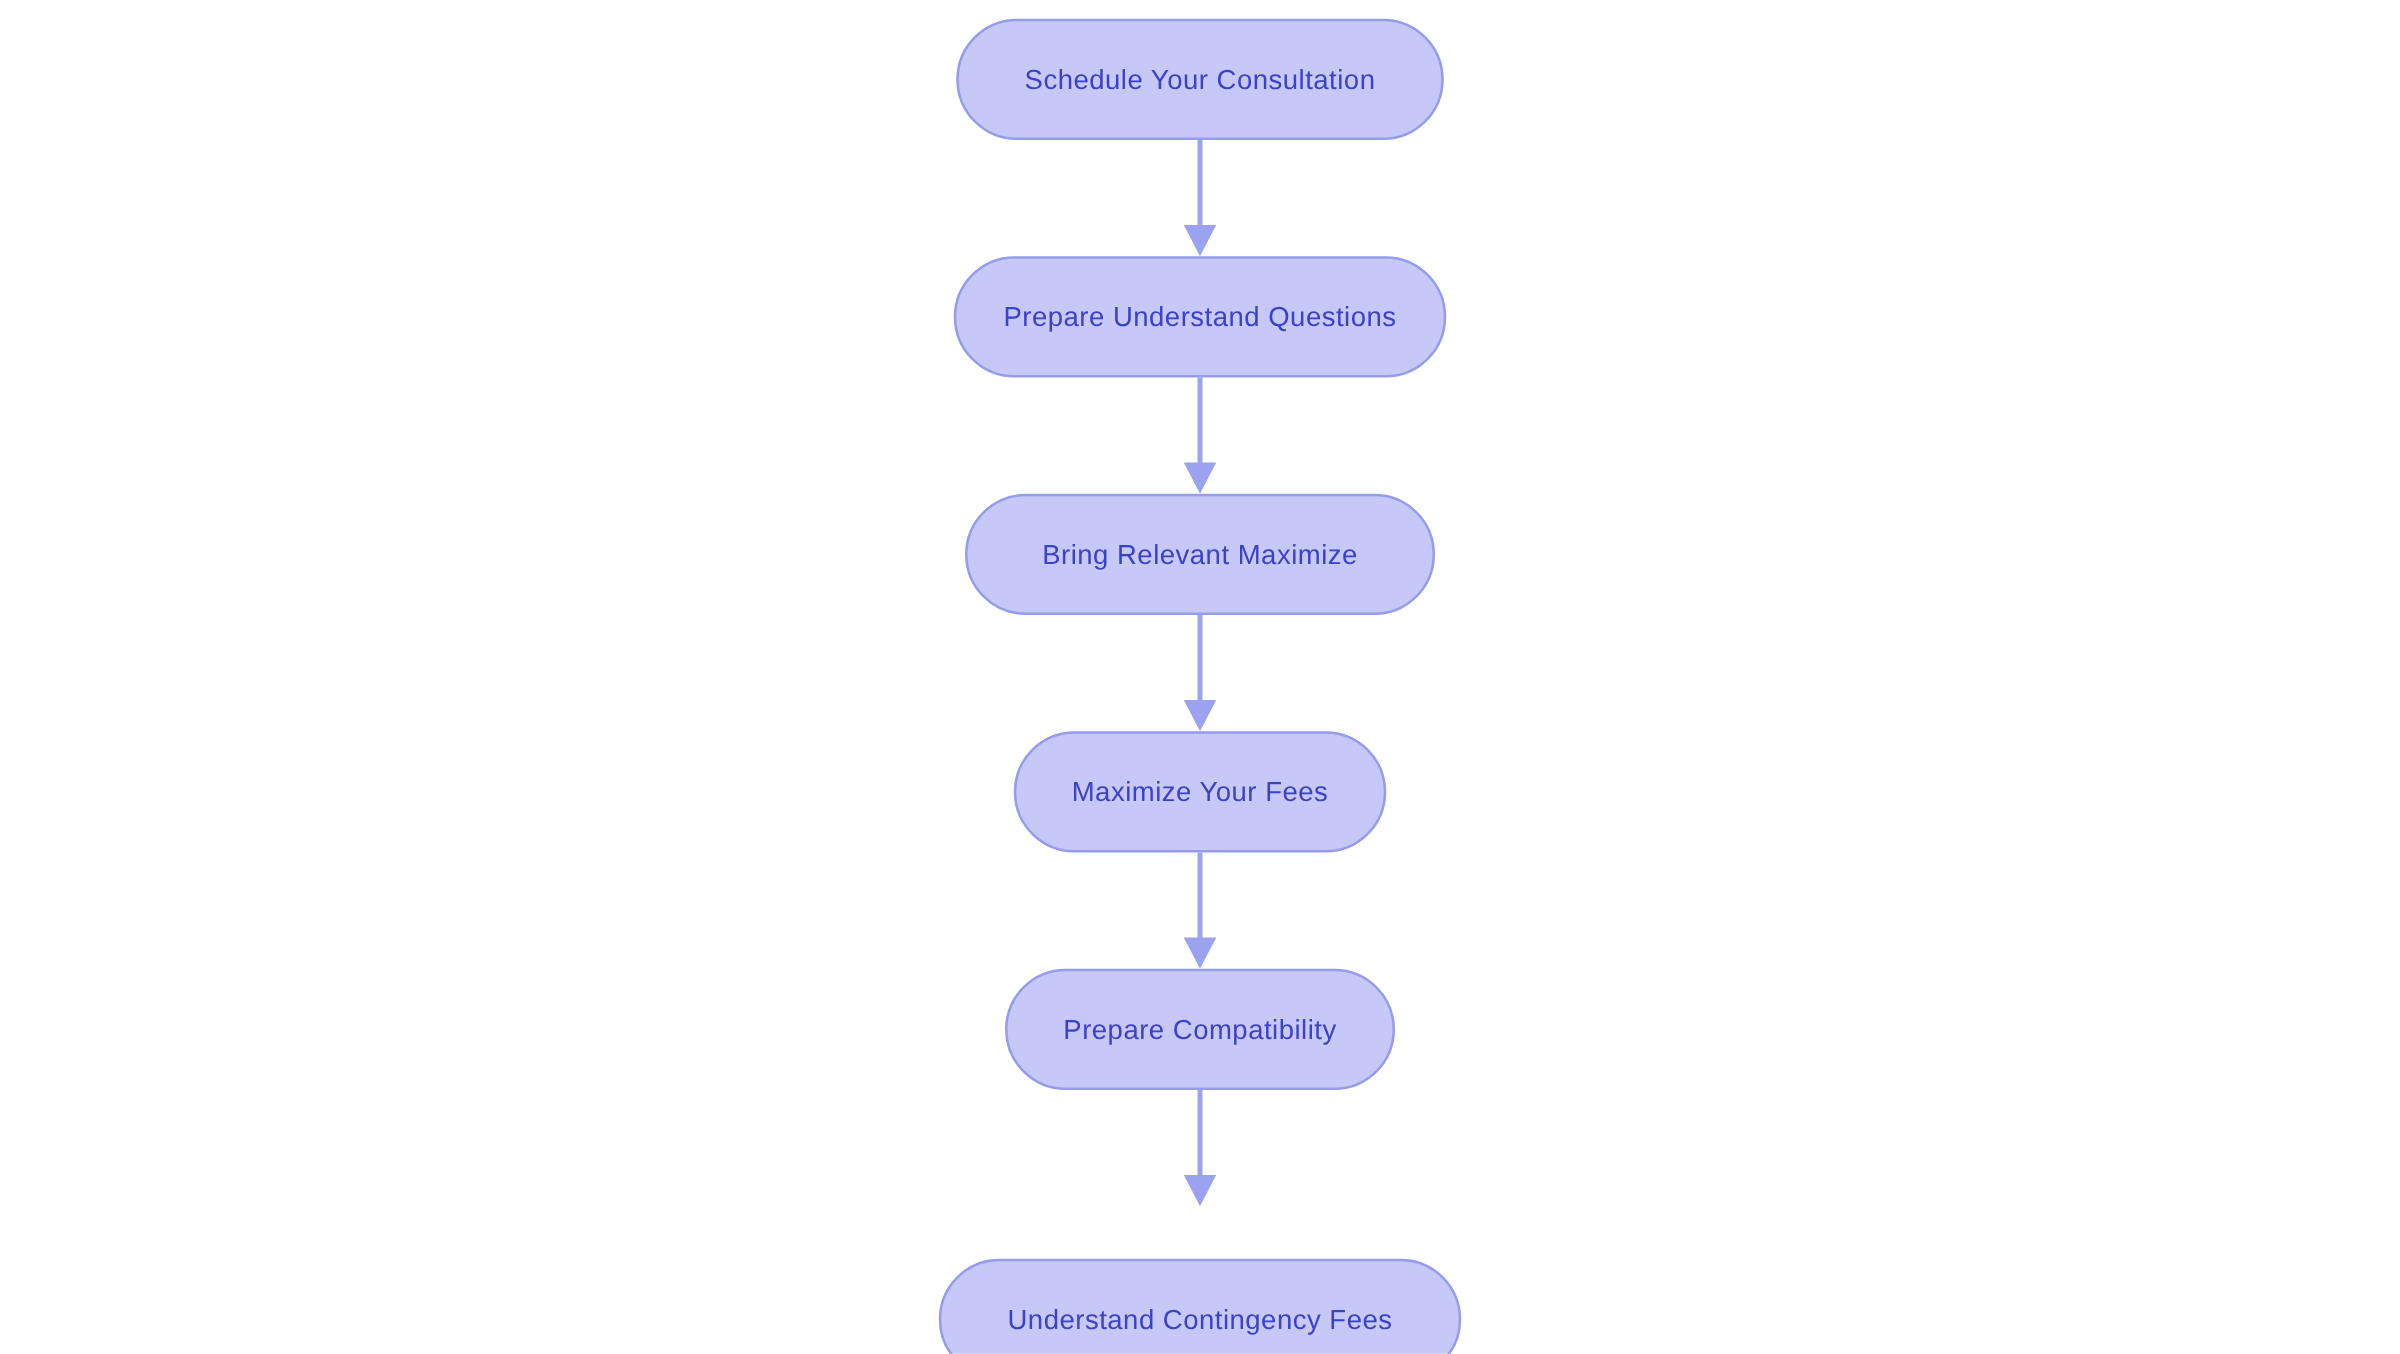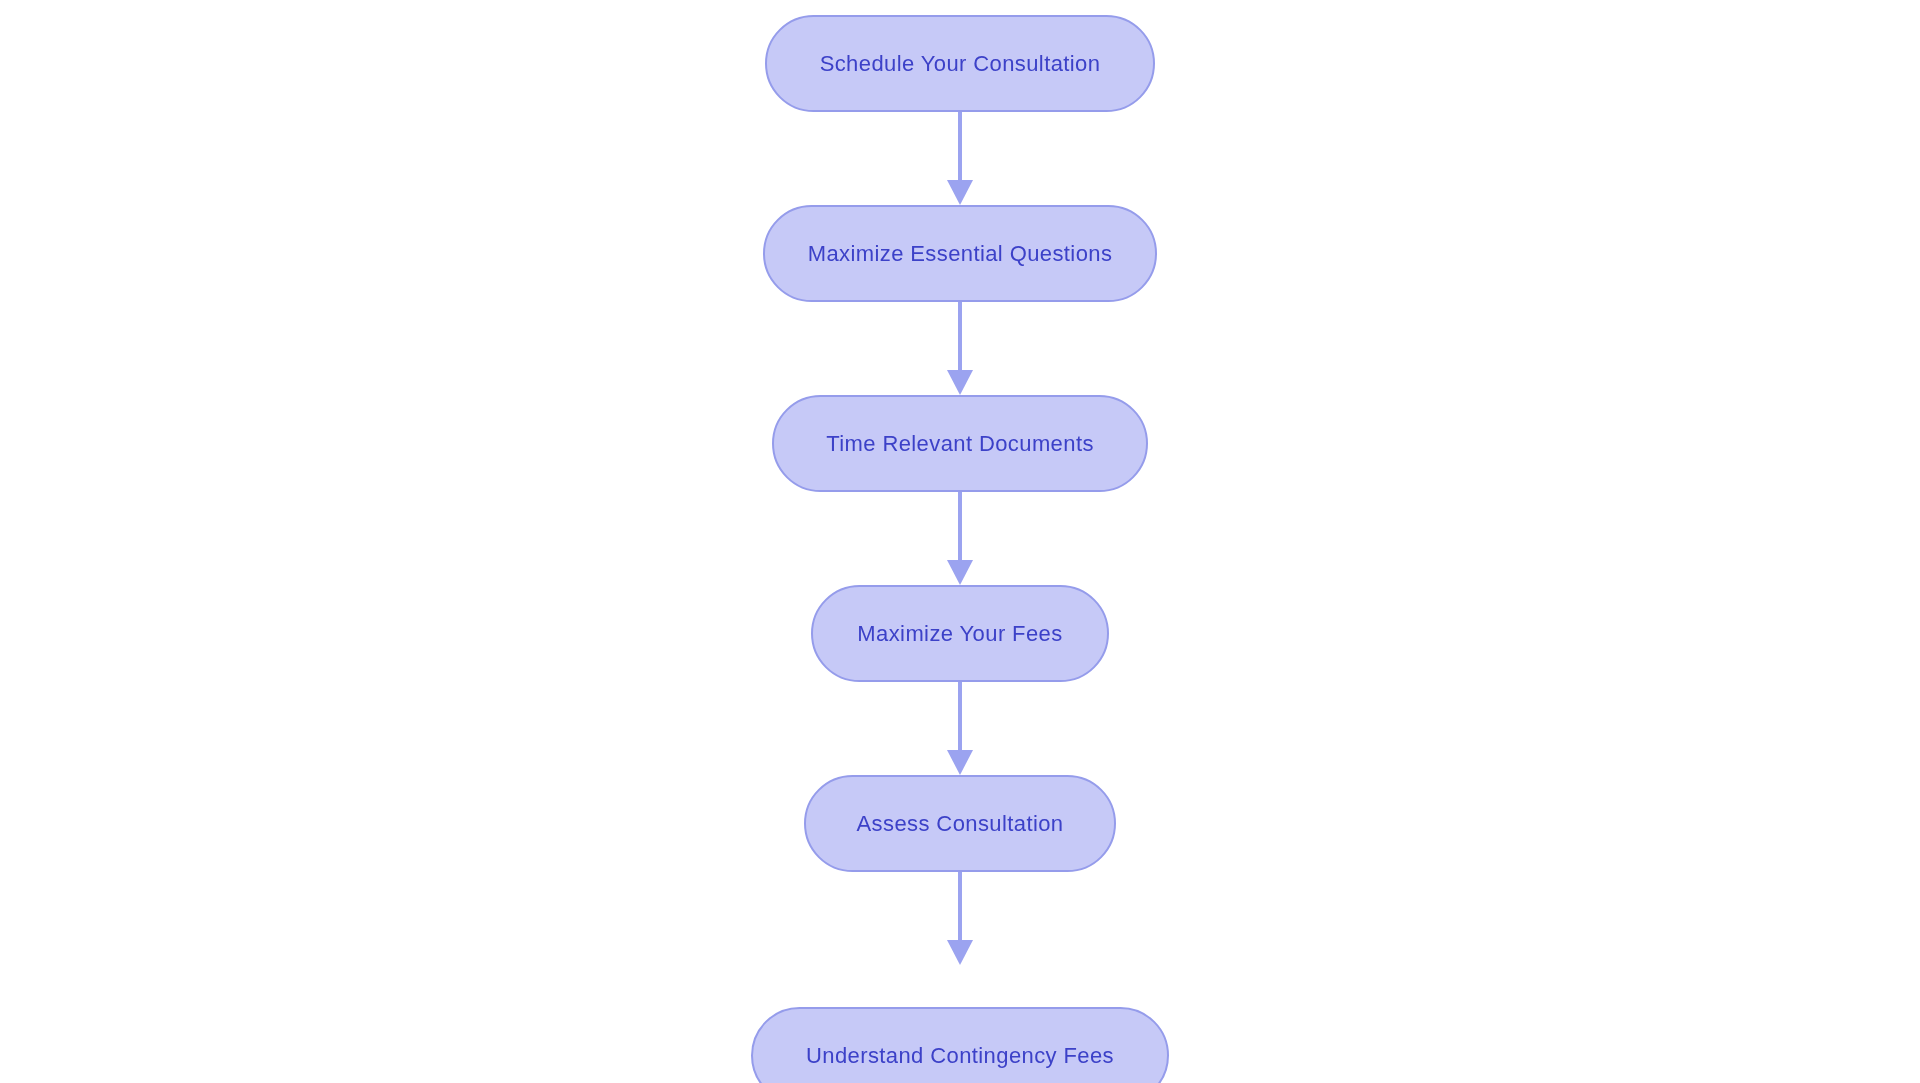--- a/index.html
+++ b/index.html
@@ -80,48 +80,48 @@
   <div class="flow-node" style="width: 390px;">
     <span class="flow-node-label">Schedule Your Consultation</span>
   </div>
 
   <div class="flow-connector">
     <div class="flow-line"></div>
     <div class="flow-arrowhead"></div>
   </div>
 
   <div class="flow-node" style="width: 394px;">
-    <span class="flow-node-label">Maximize Essential Questions</span>
+    <span class="flow-node-label">Prepare Understand Questions</span>
   </div>
 
   <div class="flow-connector">
     <div class="flow-line"></div>
     <div class="flow-arrowhead"></div>
   </div>
 
   <div class="flow-node" style="width: 376px;">
-    <span class="flow-node-label">Time Relevant Documents</span>
+    <span class="flow-node-label">Bring Relevant Maximize</span>
   </div>
 
   <div class="flow-connector">
     <div class="flow-line"></div>
     <div class="flow-arrowhead"></div>
   </div>
 
   <div class="flow-node" style="width: 298px;">
     <span class="flow-node-label">Maximize Your Fees</span>
   </div>
 
   <div class="flow-connector">
     <div class="flow-line"></div>
     <div class="flow-arrowhead"></div>
   </div>
 
   <div class="flow-node" style="width: 312px;">
-    <span class="flow-node-label">Assess Consultation</span>
+    <span class="flow-node-label">Prepare Compatibility</span>
   </div>
 
   <div class="flow-connector">
     <div class="flow-line"></div>
     <div class="flow-arrowhead"></div>
   </div>
 
   <div class="flow-node" style="width: 418px; margin-top: 42px;">
     <span class="flow-node-label">Understand Contingency Fees</span>
   </div>

